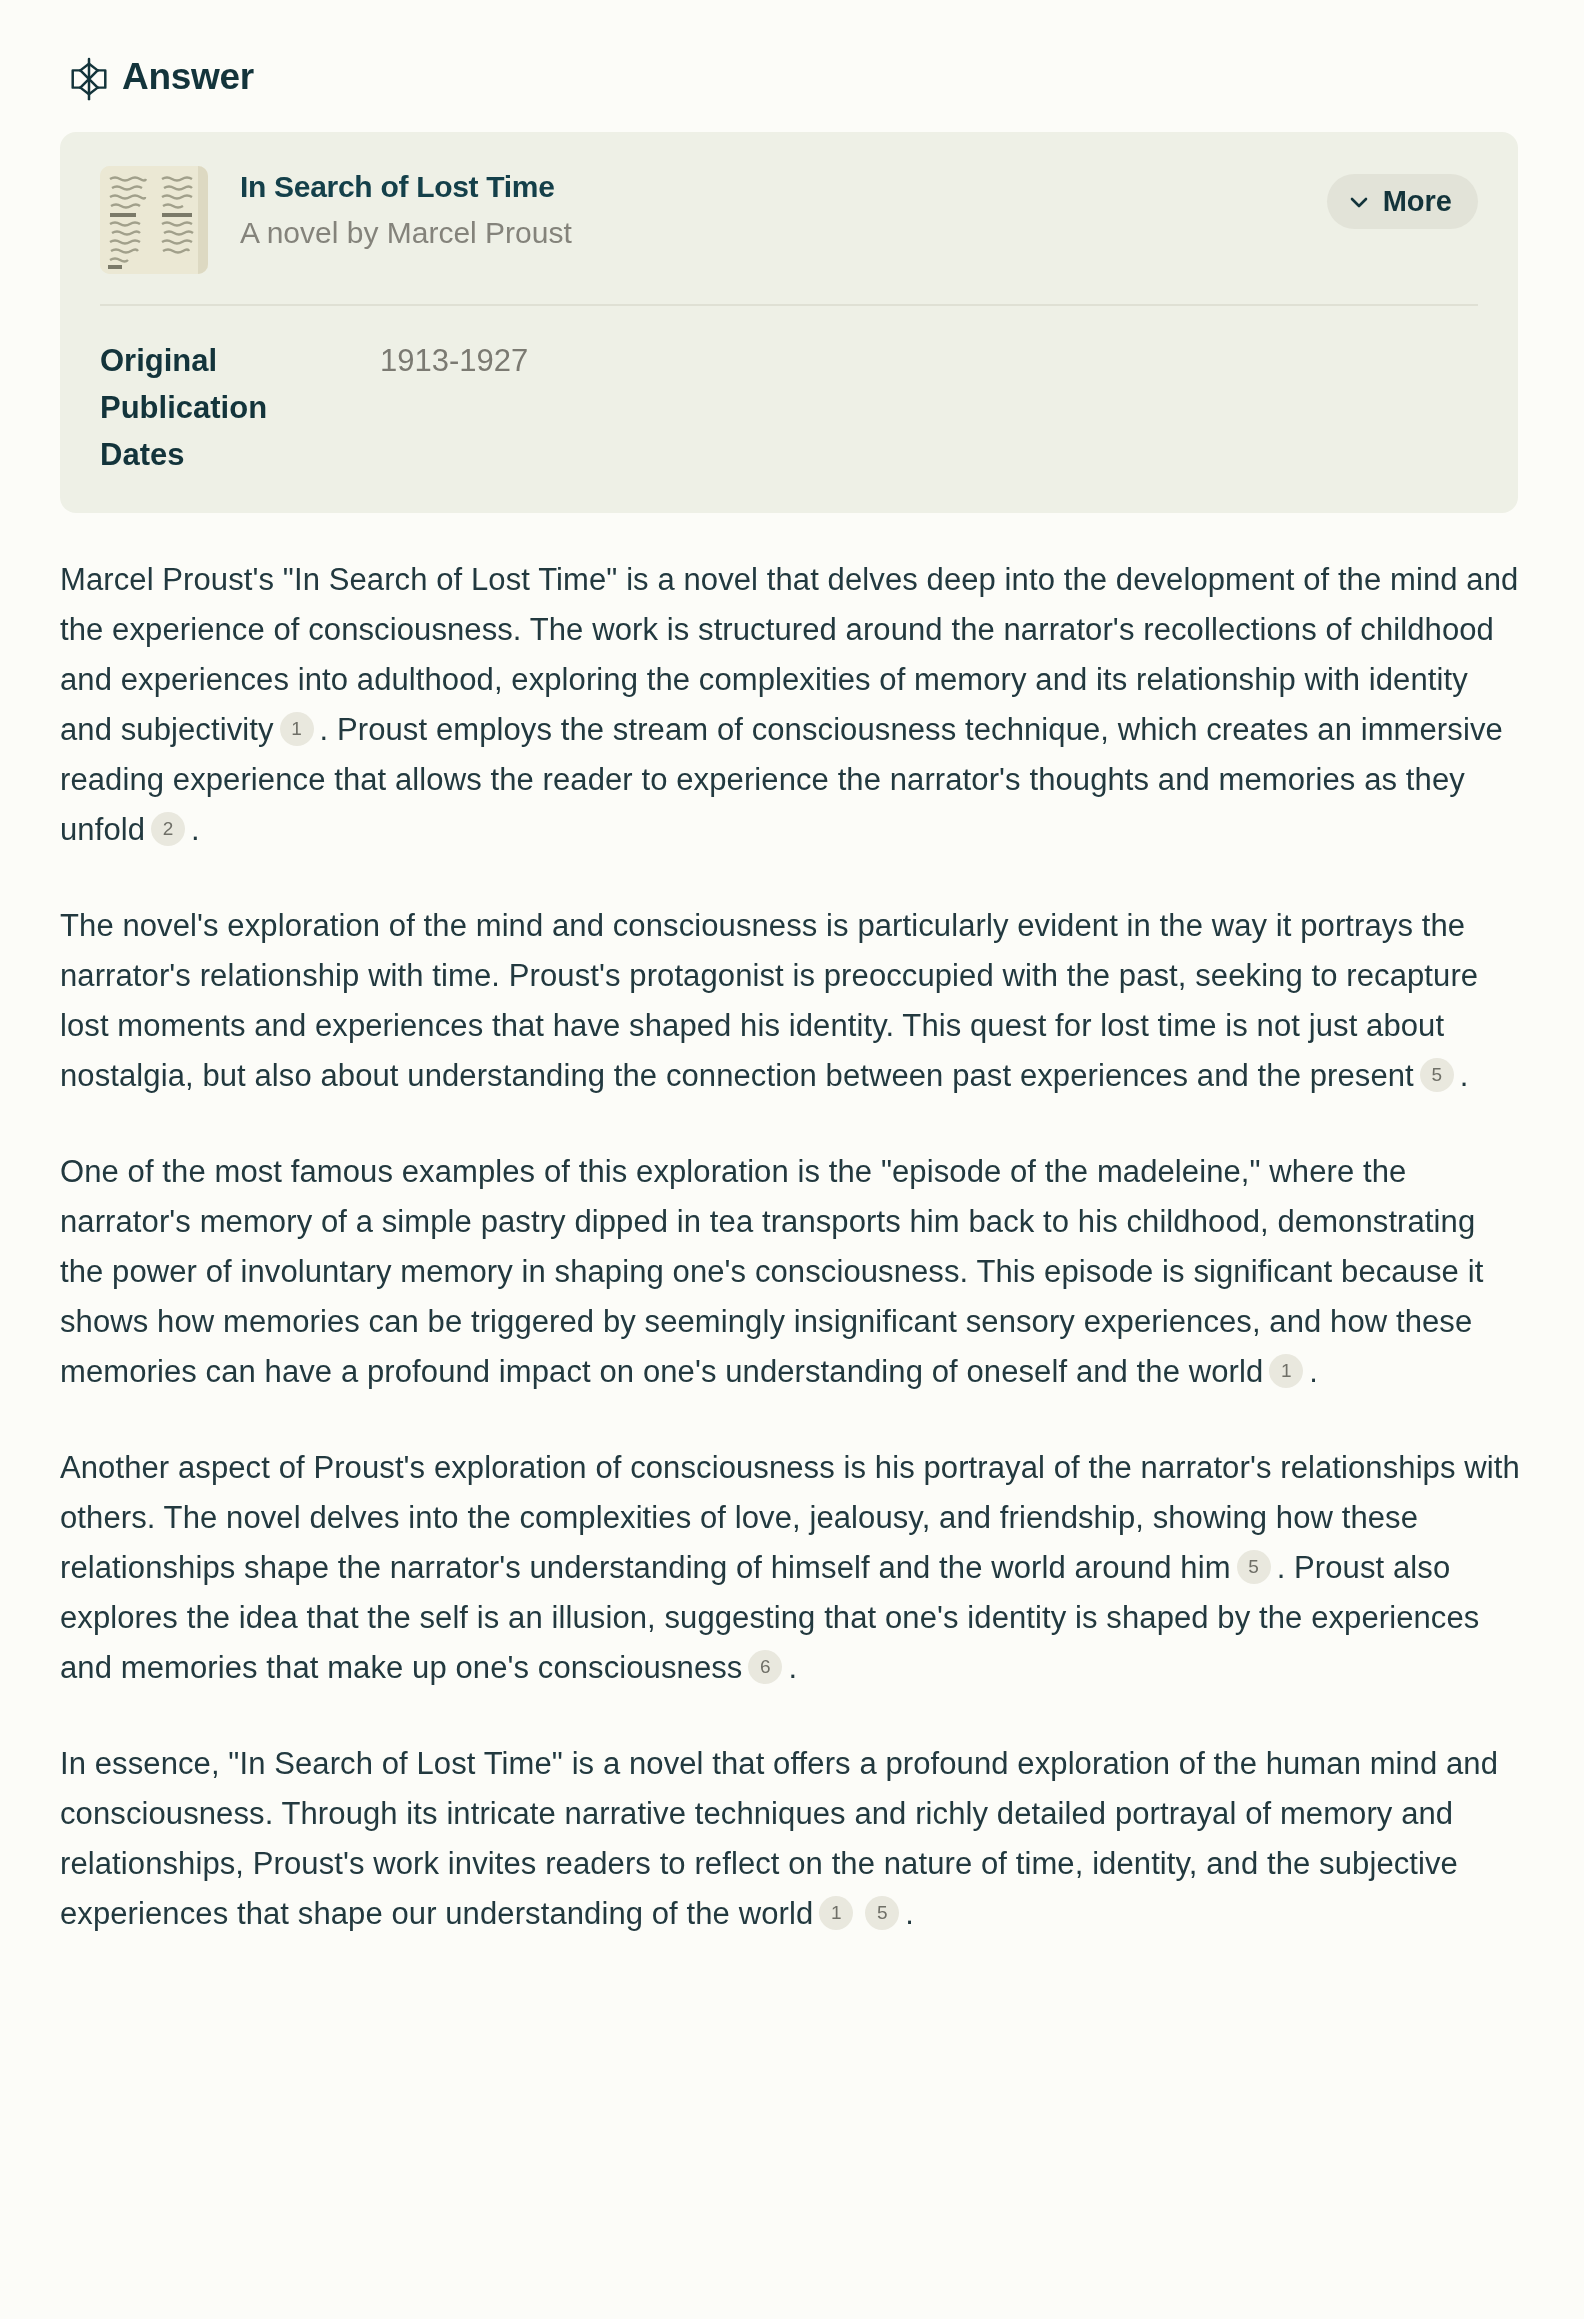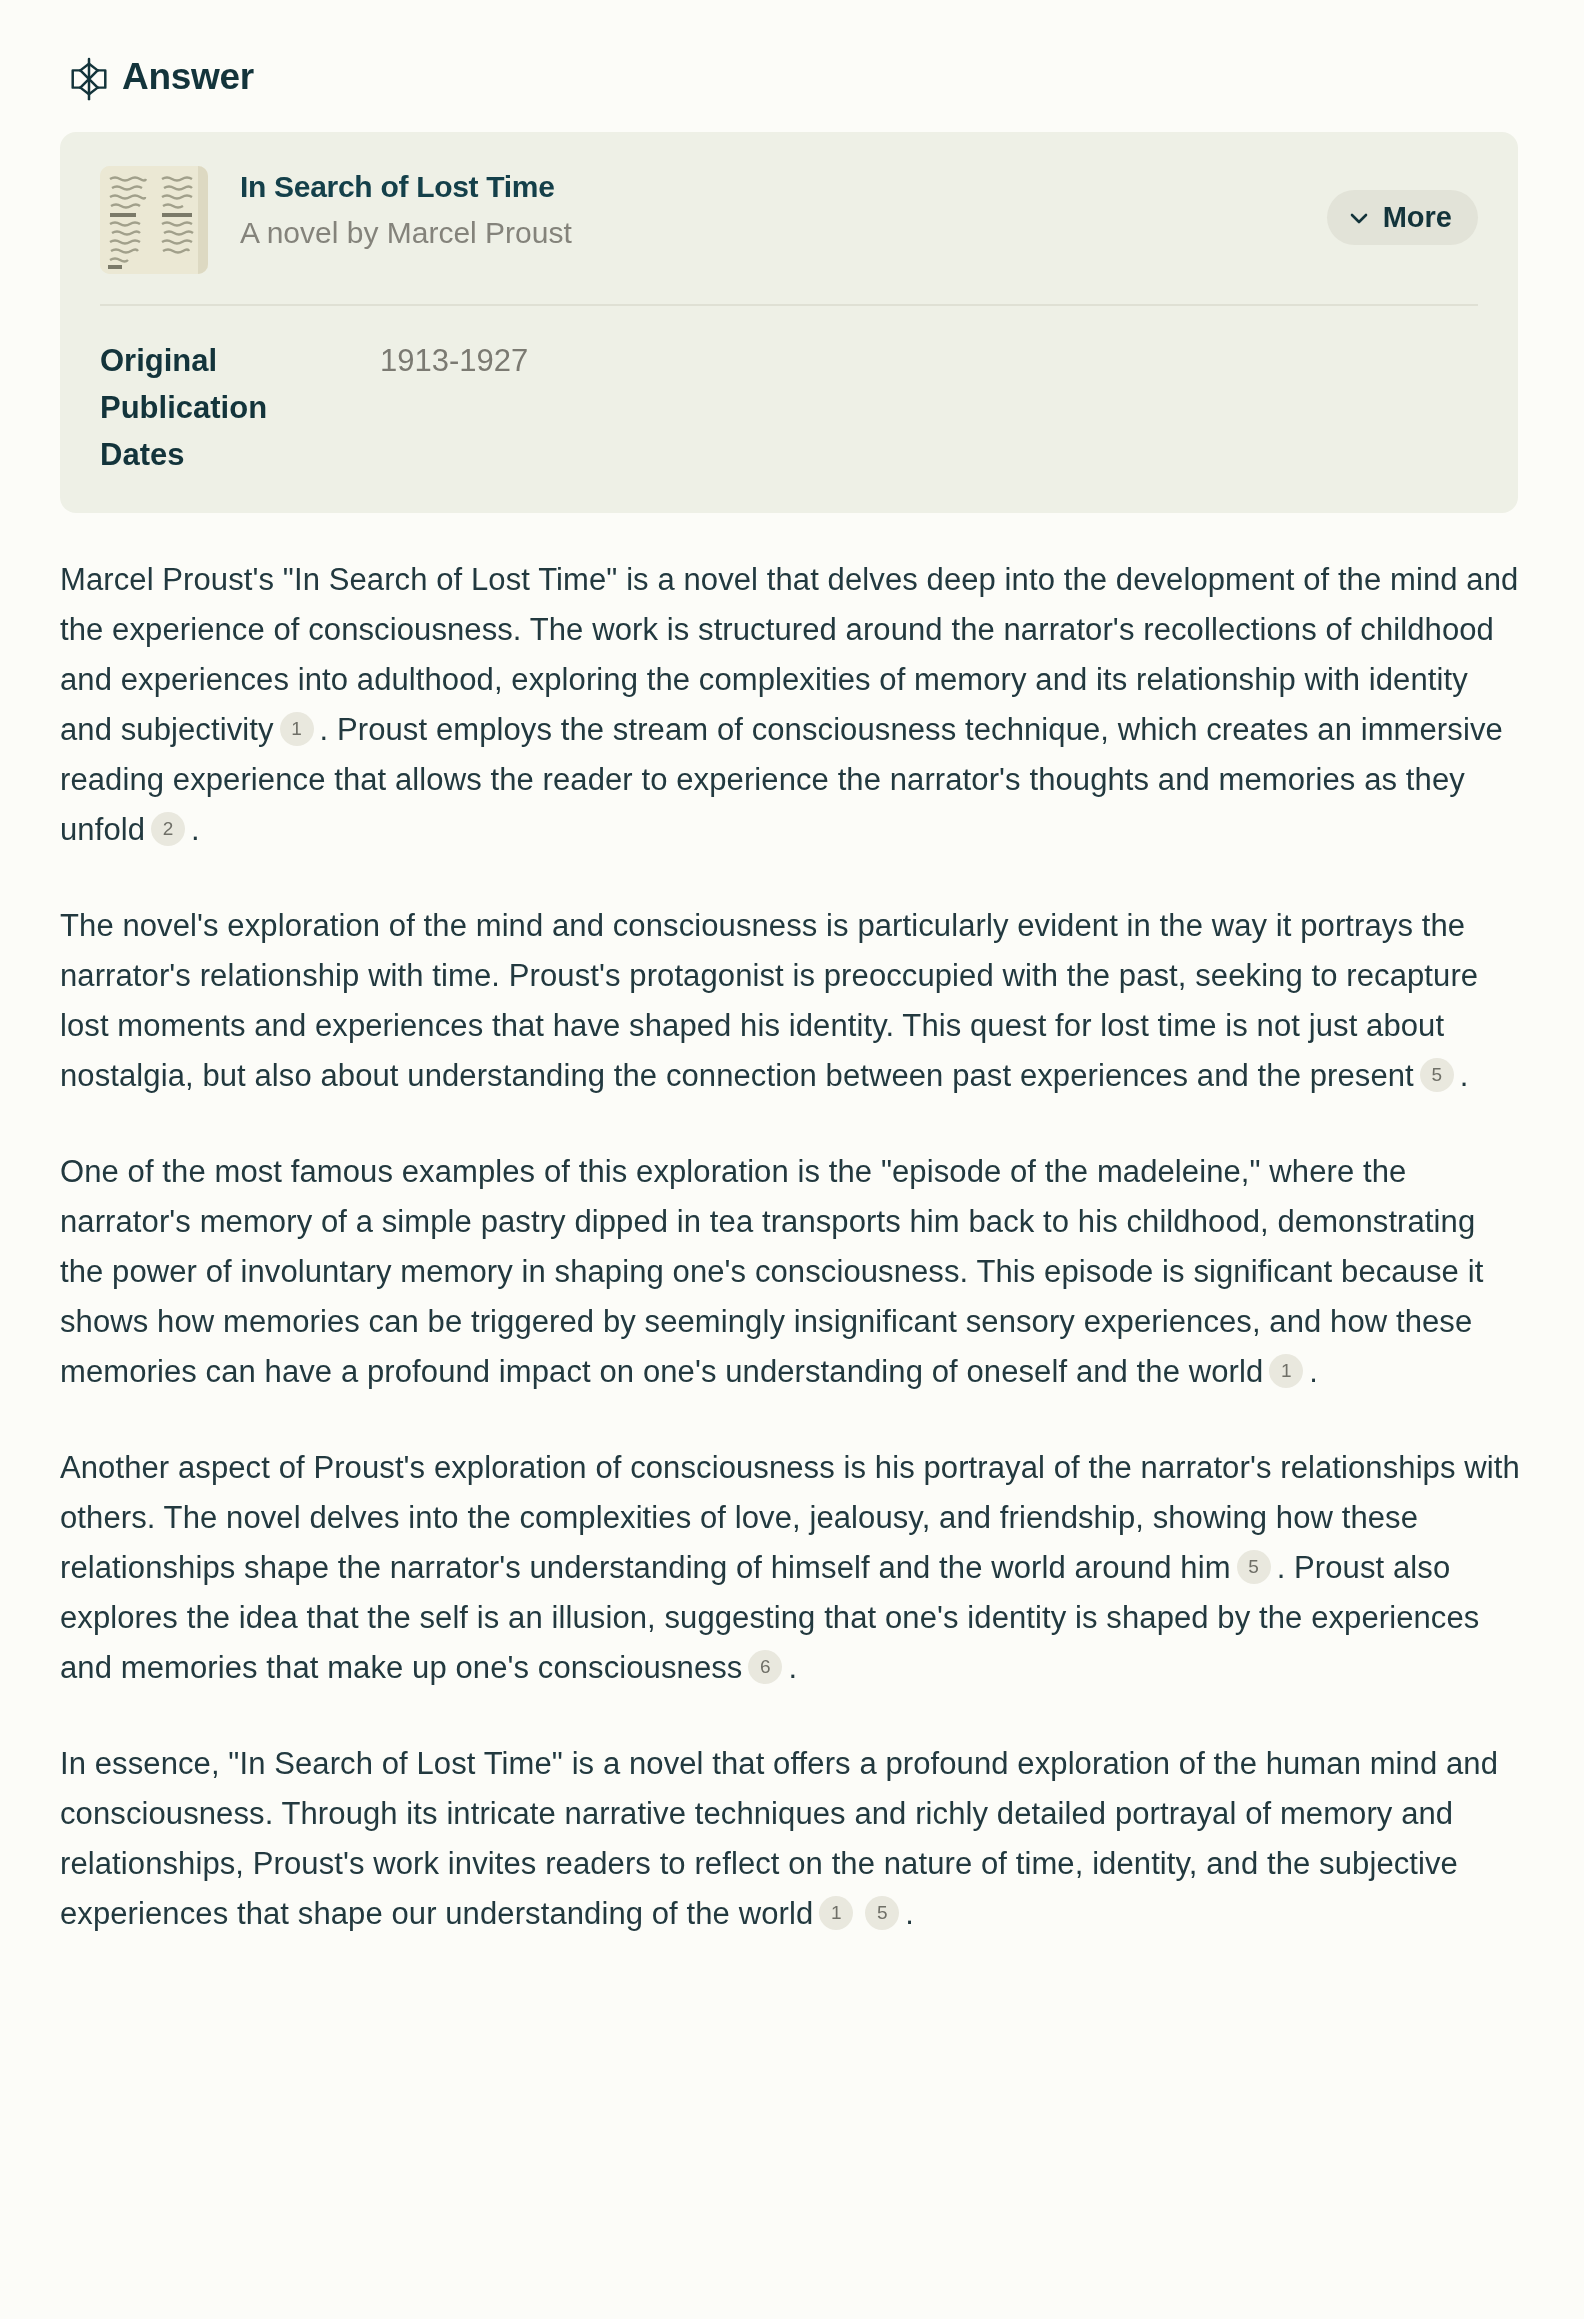--- a/index.html
+++ b/index.html
@@ -36,21 +36,21 @@
   }
   .thumb svg { display: block; width: 108px; height: 108px; }
   .card-titles { flex: 1 1 auto; padding-top: 4px; min-width: 0; }
   .card-title {
     font-size: 30px; font-weight: bold; color: #14404a; letter-spacing: -0.3px;
   }
   .card-subtitle { font-size: 30px; color: #84837b; margin-top: 12px; }
   .more-btn {
     flex: none; display: inline-flex; align-items: center; gap: 12px;
     background: #e2e3d8; border: none; border-radius: 999px;
-    padding: 11px 26px 11px 20px; margin-top: 24px;
+    padding: 11px 26px 11px 20px; margin-top: 8px;
     font-family: inherit; font-size: 29px; font-weight: bold; color: #13343b;
     cursor: pointer;
   }
   .more-btn svg { width: 24px; height: 24px; }
 
   .card-divider { border: none; border-top: 2px solid #dfe0d4; margin: 30px 0 22px; }
 
   .facts-table { }
   .fact-row { display: flex; align-items: flex-start; padding: 9px 0; }
   .fact-label {

